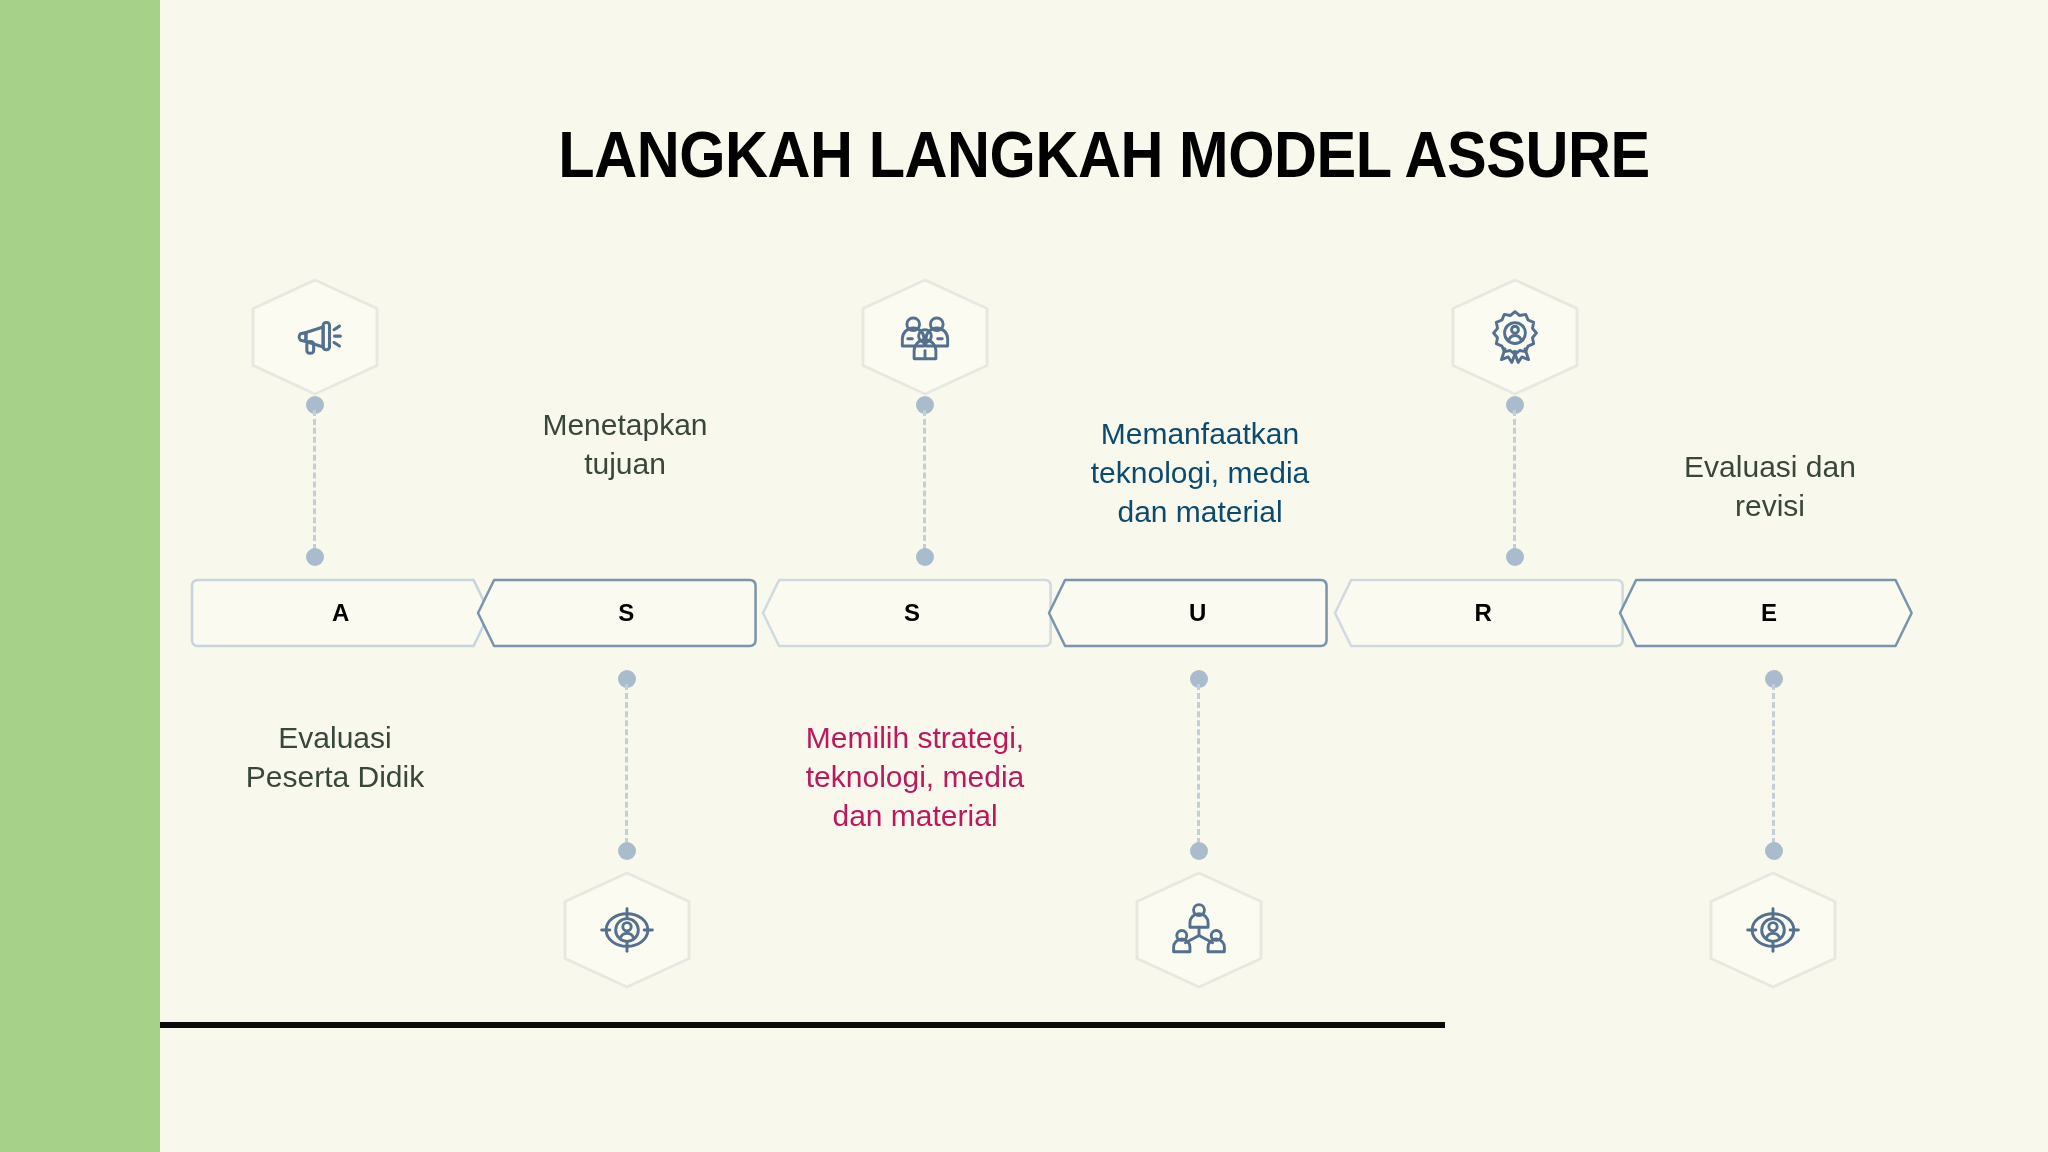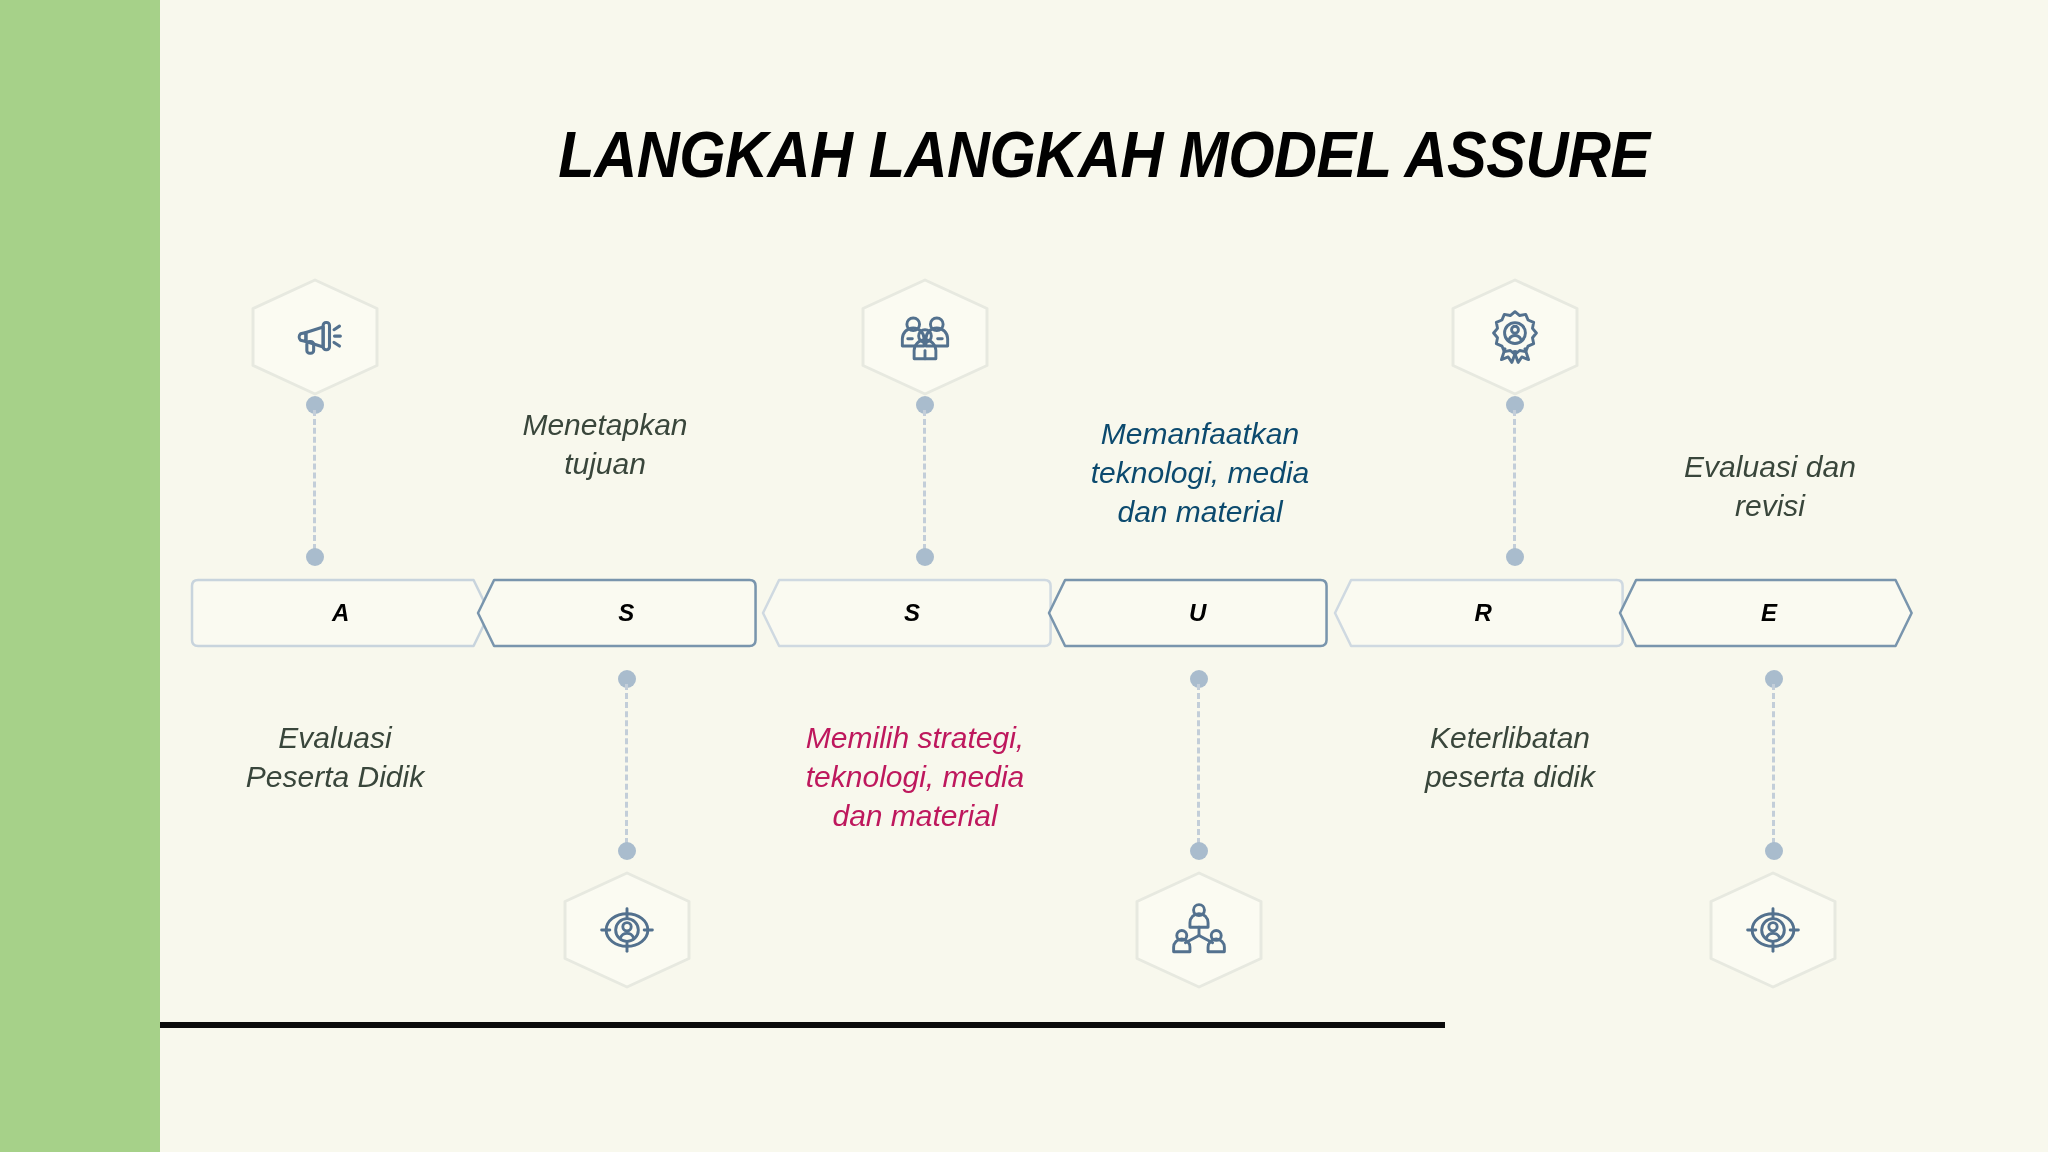--- a/index.html
+++ b/index.html
@@ -138,21 +138,21 @@
     left: 160px;
     top: 1022px;
     width: 1285px;
     height: 6px;
     background: #0b0b0b;
   }
 </style>
 </head>
 <body>
 
-<div id="slide" style="background: rgb(248, 248, 237); font-style: italic;">
+<div id="slide" style="background: rgb(248, 248, 237);">
 
   <div id="green-strip" style="background: rgb(166, 209, 137);"></div>
 
   <div id="title">LANGKAH LANGKAH MODEL ASSURE</div>
 
   <div class="hex" style="left:249px; top:277px;">
     <span class="hexbg">
       <svg viewBox="0 0 132 120">
           <polygon points="66,3 128,31.5 128,88.5 66,117 4,88.5 4,31.5" fill="#fbfbf2" stroke="#e7e9e0" stroke-width="3" stroke-linejoin="round"></polygon>
         </svg>
@@ -214,21 +214,21 @@
   <div class="dot" style="left:306px; top:548px;"></div>
 
   <div class="dot" style="left:916px; top:396px;"></div>
   <div class="connector" style="left:923px; top:410px; height:140px;"></div>
   <div class="dot" style="left:916px; top:548px;"></div>
 
   <div class="dot" style="left:1506px; top:396px;"></div>
   <div class="connector" style="left:1513px; top:410px; height:140px;"></div>
   <div class="dot" style="left:1506px; top:548px;"></div>
 
-  <div class="steplabel" style="left: 440px; top: 405px; width: 330px; color: rgb(57, 70, 59);">
+  <div class="steplabel" style="left: 460px; top: 405px; width: 330px; color: rgb(57, 70, 59);">
     <div>Menetapkan</div>
     <div>tujuan</div>
   </div>
 
   <div class="steplabel" style="left: 1035px; top: 414px; width: 330px; color: #0c4a6e;">
     <div>Memanfaatkan</div>
     <div>teknologi, media</div>
     <div>dan material</div>
   </div>
 
@@ -313,25 +313,20 @@
     <div>Peserta Didik</div>
     <div></div>
   </div>
 
   <div class="steplabel" style="left: 745px; top: 718px; width: 340px; color: #be185d;">
     <div>Memilih strategi,</div>
     <div>teknologi, media</div>
     <div>dan material</div>
   </div>
 
-  <div class="steplabel" style="left: 1340px; top: 718px; width: 340px; color: rgb(57, 70, 59);">
-    <div>Keterlibatan</div>
-    <div>peserta didik</div>
-    <div></div>
-  </div>
 
   <div class="hex" style="left:561px; top:870px;">
     <span class="hexbg">
       <svg viewBox="0 0 132 120">
           <polygon points="66,3 128,31.5 128,88.5 66,117 4,88.5 4,31.5" fill="#fbfbf2" stroke="#e7e9e0" stroke-width="3" stroke-linejoin="round"></polygon>
         </svg>
     </span>
     <span class="glyph">
       <svg viewBox="0 0 64 64" fill="none" stroke="#53718e" stroke-width="3.2" stroke-linecap="round" stroke-linejoin="round">
         <ellipse cx="32" cy="32" rx="23" ry="18"></ellipse>

